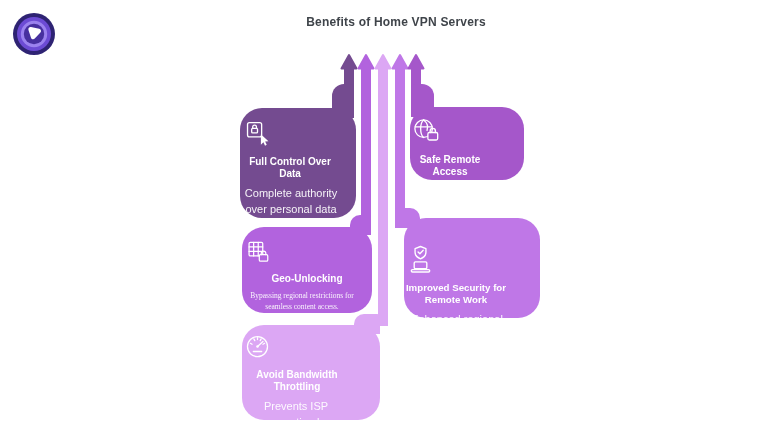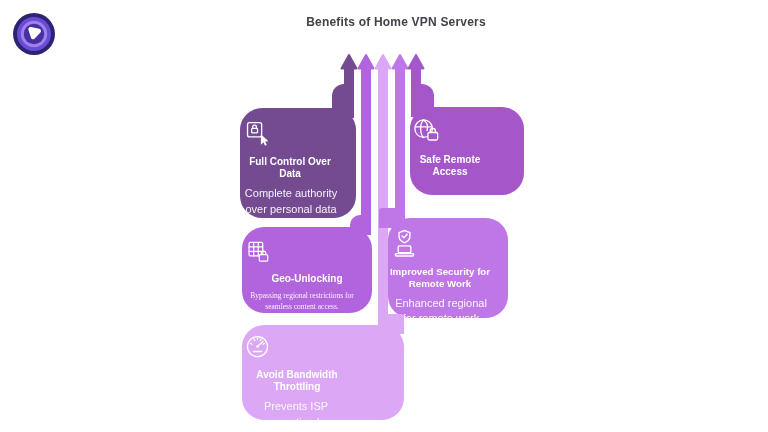--- a/index.html
+++ b/index.html
@@ -20,27 +20,27 @@
         color:#fff;display:flex;flex-direction:column;
         text-align:center;box-sizing:border-box;}
   .tab{position:absolute;background:var(--cc,#8a5bb0);}
   .card-icon{flex:0 0 auto;}
   .card-title{font-weight:700;font-size:10px;line-height:1.22;margin-top:6px;}
   .card-body{font-size:11px;line-height:1.38;margin-top:6px;color:rgba(255,255,255,.93);}
 
   
   .card-0{left:240px;top:108px;width:116px;height:110px;padding-top:10px;}
   .card-0 .tab{left:92px;top:-24px;width:22px;height:34px;border-radius:12px 4px 0 0;}
-  .card-1{left:410px;top:107px;width:114px;height:88px;padding-top:9px;}
+  .card-1{left:410px;top:107px;width:114px;height:73px;padding-top:9px;}
   .card-1 .tab{left:1px;top:-23px;width:23px;height:33px;border-radius:4px 12px 0 0;}
   .card-2{left:242px;top:227px;width:130px;height:86px;padding-top:10px;}
   .card-2 .tab{right:1px;top:-12px;width:21px;height:20px;border-radius:10px 3px 0 0;}
-  .card-3{left:388px;top:218px;width:120px;height:100px;padding-top:9px;}
+  .card-3{left:404px;top:218px;width:136px;height:100px;padding-top:25px;}
   .card-3 .tab{left:-9px;top:-10px;width:25px;height:20px;border-radius:3px 10px 0 0;}
-  .card-4{left:242px;top:325px;width:162px;height:95px;padding-top:7px;}
+  .card-4{left:242px;top:325px;width:138px;height:95px;padding-top:7px;}
   .card-4 .tab{right:0px;top:-11px;width:26px;height:20px;border-radius:10px 3px 0 0;}
 
   .card-0 .card-title{max-width:100px;}
   .card-0 .card-body{max-width:102px;}
   .card-1 .card-title{max-width:80px;}
   .card-1 .card-body{max-width:102px;}
   .card-2 .card-body{max-width:120px;font-size:7.5px;font-family:Liberation Serif, serif;}
   .card-3 .card-title{max-width:104px;font-size:9.7px;}
   .card-3 .card-body{max-width:106px;}
   .card-4 .card-title{max-width:110px;}

